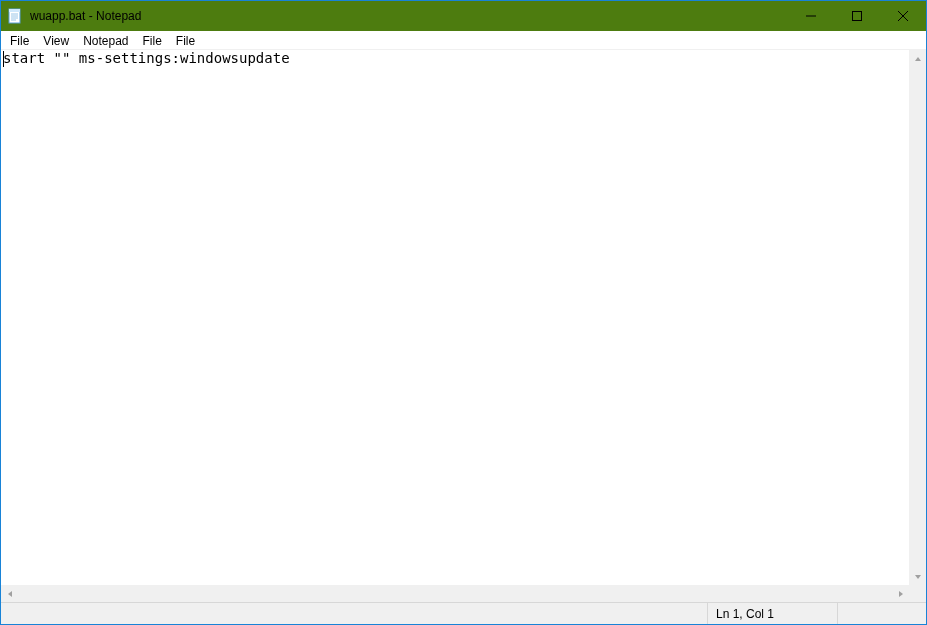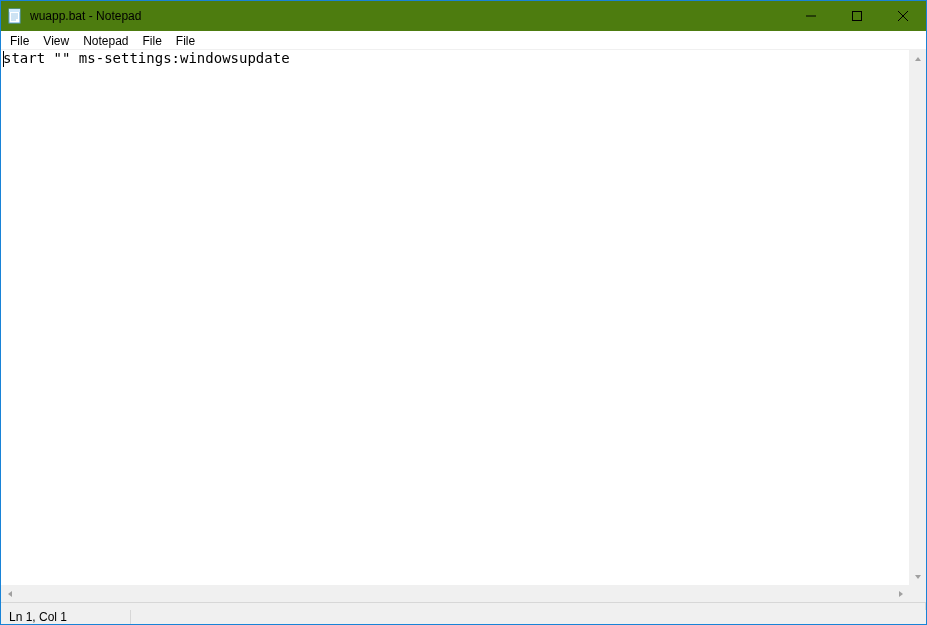--- a/index.html
+++ b/index.html
@@ -64,21 +64,21 @@
       justify-content: space-between;
     }
     .hscroll .arrow {
       width: 17px; height: 17px; display: flex; align-items: center; justify-content: center;
       color: #606060; font-size: 10px;
     }
     .hscroll .filler { flex: 1; }
     .hscroll .corner { width: 17px; height: 17px; background: #f0f0f0; }
     .statusbar {
       height: 22px; background: #f0f0f0; border-top: 1px solid #d7d7d7;
-      display: flex; align-items: stretch; font-size: 12px; flex-direction: column;
+      display: flex; align-items: stretch; font-size: 12px;
     }
     .statusbar .cell {
       border-right: 1px solid #d7d7d7; padding: 0 8px;
       display: flex; align-items: center;
     }
     .statusbar .spacer { flex: 1; border-right: 1px solid #d7d7d7; }
     .statusbar .pos { width: 130px; }
     .statusbar .tail { width: 88px; border-right: none; }
     
     .app-icon-svg { width: 16px; height: 16px; }

